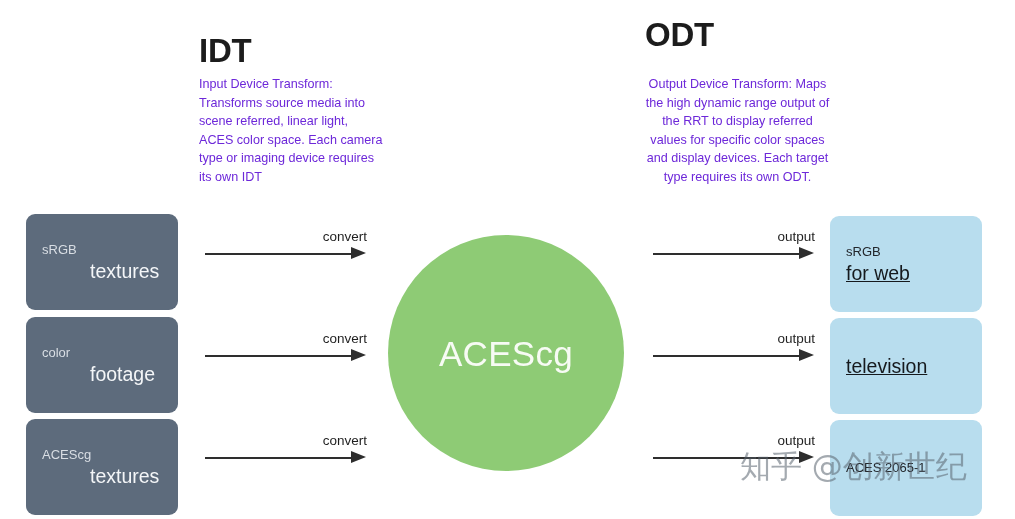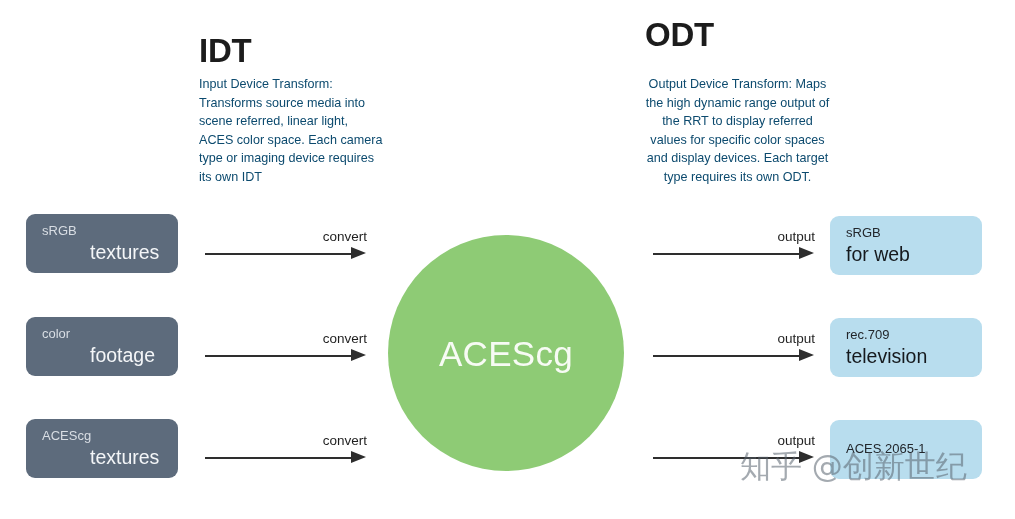--- a/index.html
+++ b/index.html
@@ -25,33 +25,33 @@
     font-size: 33px;
     font-weight: 700;
     color: #1c1c1c;
     letter-spacing: -0.2px;
     line-height: 1;
   }
   .section-desc {
     position: absolute;
     font-size: 12.6px;
     line-height: 18.6px;
-    color: #0c4a6e;
+    color: #6d28d9;
     width: 185px;
   }
   #idt-title { left: 199px; top: 28px; margin-top: 6px; }
   #idt-desc  { left: 199px; top: 75px; }
   #odt-title { left: 645px; top: 18px; }
   #odt-desc  { left: 645px; top: 75px; text-align: center; }
 
   
   .node-box {
     position: absolute;
     width: 152px;
-    height: 59px;
+    height: 96px;
     border-radius: 9px;
     box-sizing: border-box;
     padding-left: 16px;
     display: flex;
     flex-direction: column;
     justify-content: center;
   }
   .node-box .line-top {
     font-size: 13px;
     line-height: 16px;
@@ -63,21 +63,21 @@
   }
   .node-left {
     background: #5d6b7c;
   }
   .node-left .line-top { color: #d9dee4; }
   .node-left .line-bot { color: #f4f6f8; margin-left: 48px; }
   .node-right {
     background: #b8ddee;
   }
   .node-right .line-top { color: #22262b; }
-  .node-right .line-bot { color: #15191d; }
+  .node-right .line-bot { color: #15191d; text-decoration: underline; }
 
   #box-left-0  { left: 26px;  top: 214px; }
   #box-left-1  { left: 26px;  top: 317px; }
   #box-left-2  { left: 26px;  top: 419px; }
   #box-right-0 { left: 830px; top: 216px; }
   #box-right-1 { left: 830px; top: 318px; }
   #box-right-2 { left: 830px; top: 420px; }
 
   
   .arrow {
@@ -211,21 +211,20 @@
     <span class="arrow-label">output</span>
     <span class="arrow-line"></span>
     <span class="arrow-head"></span>
   </div>
 
   <div class="node-box node-right" id="box-right-0">
     <span class="line-top">sRGB</span>
     <span class="line-bot">for web</span>
   </div>
   <div class="node-box node-right" id="box-right-1">
-    <span class="line-top">rec.709</span>
     <span class="line-bot">television</span>
   </div>
   <div class="node-box node-right" id="box-right-2">
     <span class="line-top">ACES 2065-1</span>
   </div>
 
   <div id="watermark">知乎 @创新世纪</div>
 
 </div>
 

